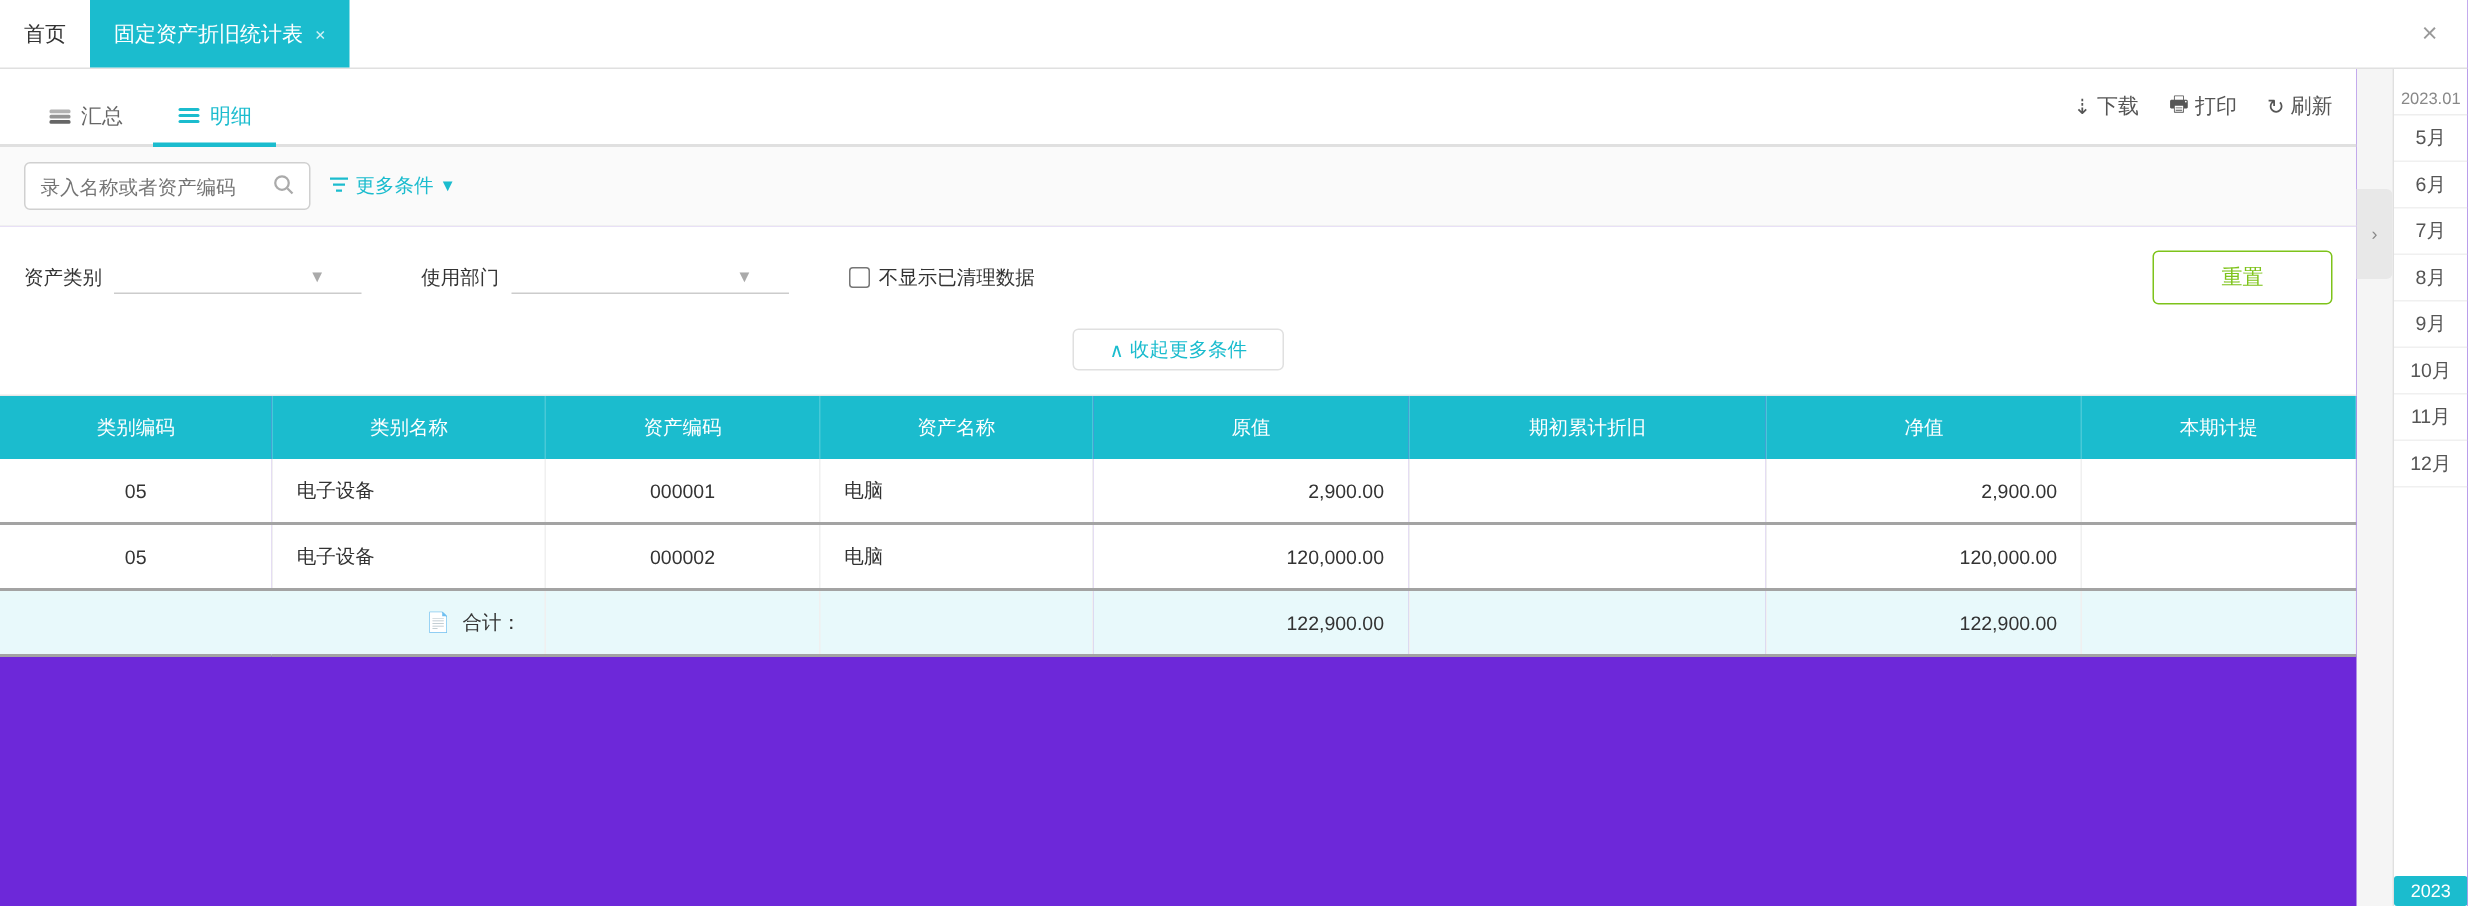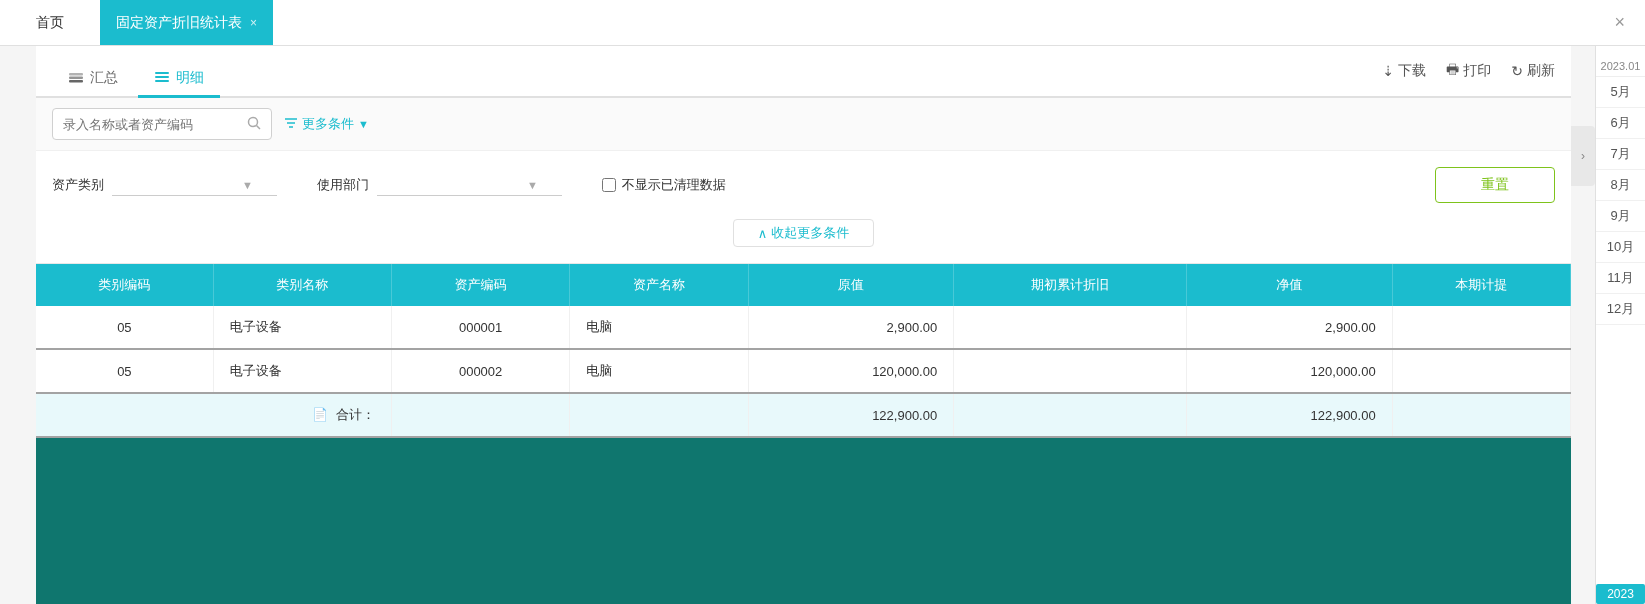--- a/index.html
+++ b/index.html
@@ -18,21 +18,21 @@
     .top-nav {
       display: flex;
       align-items: center;
       background: #fff;
       border-bottom: 1px solid #e0e0e0;
       height: 46px;
       padding: 0 0 0 0;
       flex-shrink: 0;
     }
     .top-nav-home {
-      padding: 0 36px;
+      padding: 0 16px;
       color: #333;
       font-size: 14px;
       cursor: pointer;
       height: 100%;
       display: flex;
       align-items: center;
     }
     .top-nav-tab {
       display: flex;
       align-items: center;
@@ -64,23 +64,22 @@
       display: flex;
       flex: 1;
       overflow: hidden;
     }
 
     
     .left-panel {
       flex: 1;
       display: flex;
       flex-direction: column;
-      background: #0f766e;
+      background: #6d28d9;
       overflow: hidden;
-      margin-left: 36px;
     }
 
     
     .tab-row {
       display: flex;
       align-items: flex-end;
       border-bottom: 2px solid #e0e0e0;
       padding: 0 16px;
       height: 50px;
       flex-shrink: 0;
@@ -138,21 +137,21 @@
       flex-shrink: 0;
       background: #fafafa;
     }
     .search-input-wrap {
       display: flex;
       align-items: center;
       border: 1px solid #d0d0d0;
       border-radius: 4px;
       background: #fff;
       padding: 0 10px;
-      width: 220px;
+      width: 191px;
       height: 32px;
       gap: 6px;
     }
     .search-input-wrap input {
       border: none;
       outline: none;
       font-size: 13px;
       color: #999;
       width: 100%;
       background: transparent;

